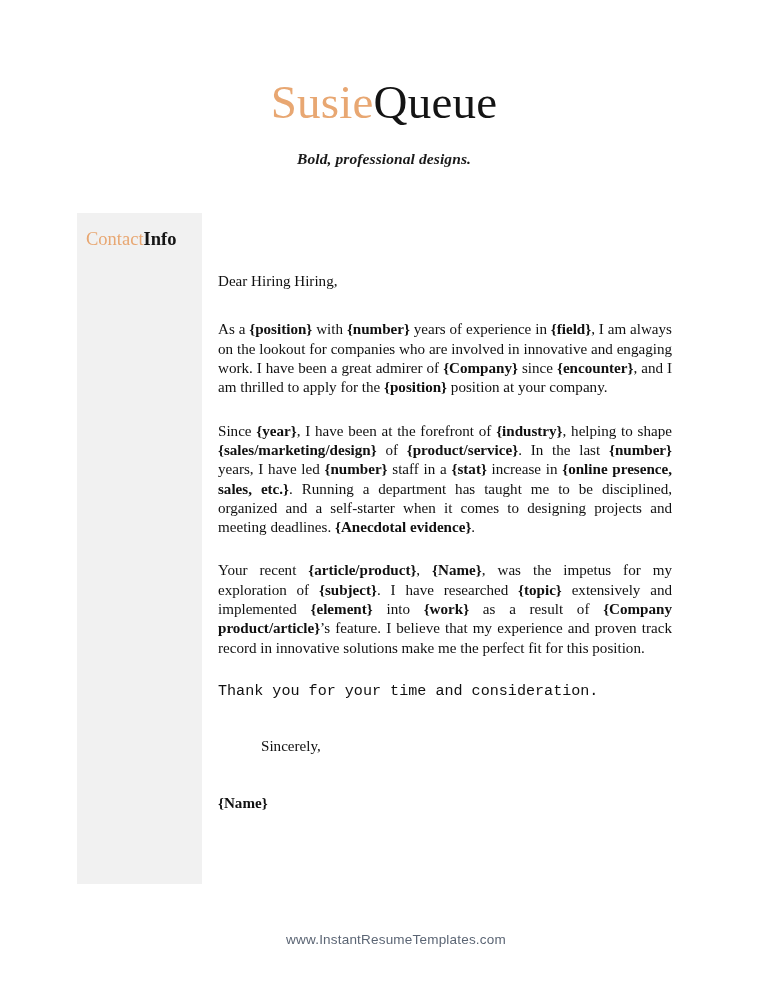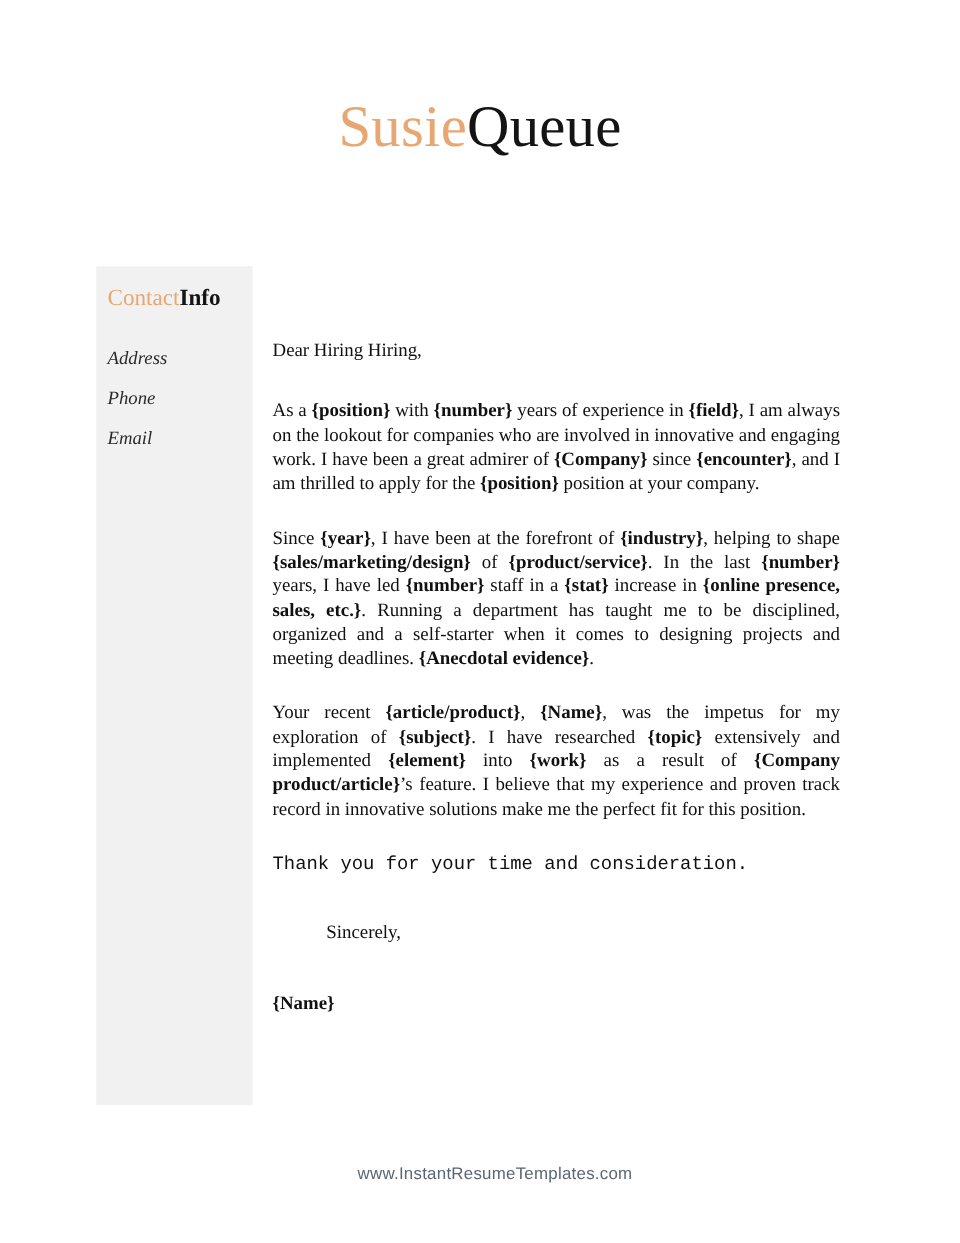--- a/index.html
+++ b/index.html
@@ -161,31 +161,27 @@
 </style>
 </head>
 <body>
 
 <div class="page">
 
   <div class="header">
     <div class="brand">
       <span class="first">Susie</span><span class="last">Queue</span>
     </div>
+    <div class="tagline">Bold, professional designs.</div>
   </div>
 
   <div class="sidebar">
     <div class="sidebar-title">
       <span class="t-accent">Contact</span><span class="t-strong">Info</span>
     </div>
-    <div class="sidebar-items">
-      <div class="sidebar-item">Address</div>
-      <div class="sidebar-item">Phone</div>
-      <div class="sidebar-item">Email</div>
-    </div>
   </div>
 
   <div class="letter">
 
     <p class="salutation">Dear Hiring Hiring,</p>
 
     <p><span>As a </span><span class="ph">{position}</span><span> with </span><span class="ph">{number}</span><span> years of experience in </span><span class="ph">{field}</span><span>, I am always on the lookout for companies who are involved in innovative and engaging work. I have been a great admirer of </span><span class="ph">{Company}</span><span> since </span><span class="ph">{encounter}</span><span>, and I am thrilled to apply for the </span><span class="ph">{position}</span><span> position at your company.</span></p>
 
     <p><span>Since </span><span class="ph">{year}</span><span>, I have been at the forefront of </span><span class="ph">{industry}</span><span>, helping to shape </span><span class="ph">{sales/marketing/design}</span><span> of </span><span class="ph">{product/service}</span><span>. In the last </span><span class="ph">{number}</span><span> years, I have led </span><span class="ph">{number}</span><span> staff in a </span><span class="ph">{stat}</span><span> increase in </span><span class="ph">{online presence, sales, etc.}</span><span>. Running a department has taught me to be disciplined, organized and a self-starter when it comes to designing projects and meeting deadlines. </span><span class="ph">{Anecdotal evidence}</span><span>.</span></p>
 

